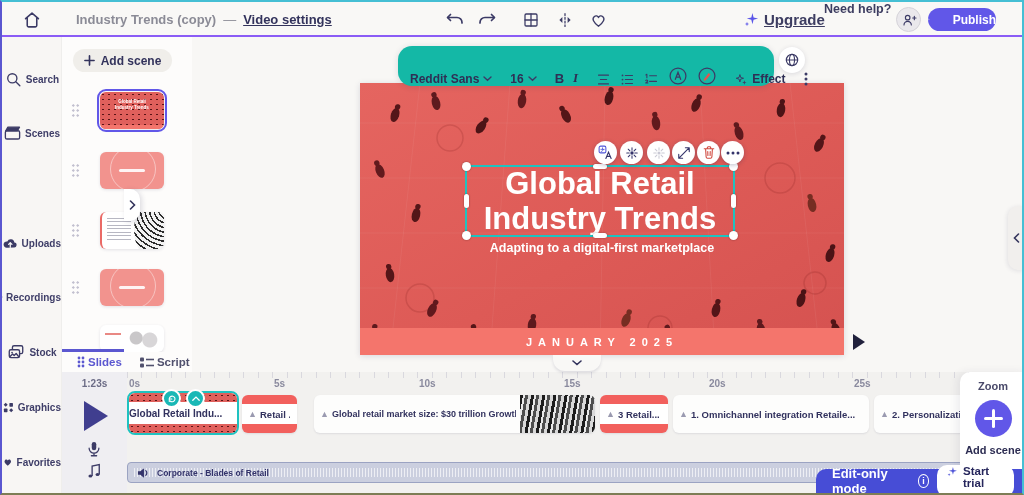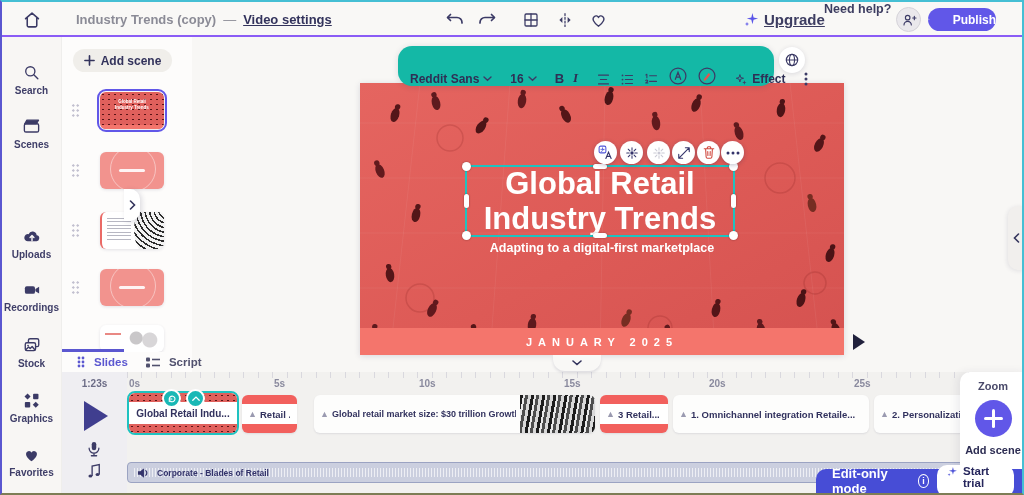--- a/index.html
+++ b/index.html
@@ -19,21 +19,21 @@
   .vs-link{color:#33335c;font-weight:700;text-decoration:underline;cursor:pointer}
   .tb-ic{position:absolute;top:7px;width:26px;height:22px;display:flex;align-items:center;justify-content:center;cursor:pointer}
   .upgrade{position:absolute;left:742px;top:0;height:35px;display:flex;align-items:center;gap:5px;cursor:pointer}
   .upgrade span{font-size:15px;font-weight:700;color:#3d3d61;text-decoration:underline}
   .needhelp{position:absolute;left:822px;top:0;height:35px;display:flex;align-items:flex-start;font-size:12.5px;font-weight:700;color:#3d3d61;cursor:pointer}
   .avatar{position:absolute;left:894px;top:5px;width:25px;height:25px;border-radius:50%;background:#eae8ec;border:1px solid #d4d2d8;display:flex;align-items:center;justify-content:center;cursor:pointer}
   .publish{position:absolute;left:926px;top:6px;width:68px;height:23px;border-radius:12px;background:#6157e8;color:#fff;display:flex;align-items:center;justify-content:center;gap:23px;font-size:12px;font-weight:700;cursor:pointer}
 
   
   .sidebar{position:absolute;left:0;top:35px;width:60px;bottom:0;background:#f8f6f4;border-right:1px solid #efeeec;z-index:5}
-  .side-item{position:absolute;left:0;width:59px;height:46px;display:flex;flex-direction:column;align-items:center;justify-content:center;gap:3px;cursor:pointer}
+  .side-item{position:absolute;left:0;width:59px;height:46px;display:flex;flex-direction:row;align-items:center;justify-content:center;gap:3px;cursor:pointer}
   .side-item span{font-size:10px;font-weight:600;color:#3f3e68}
 
   
   .scenes-panel{position:absolute;left:60px;top:35px;width:130px;height:315px;background:#fdfcfb;z-index:4}
   .addscene{position:absolute;left:11px;top:12px;width:99px;height:23px;border-radius:12px;background:#f0eeea;display:flex;align-items:center;justify-content:center;gap:6px;font-size:12px;font-weight:700;color:#33335c;cursor:pointer}
   .thumb{position:absolute;left:38px;width:64px;height:37px;border-radius:6px;overflow:hidden;cursor:pointer;box-shadow:0 1px 3px rgba(40,40,80,.12)}
   .thumb.sel{outline:2px solid #6157e8;outline-offset:1px}
   .t-red{background:#e0605c;background-image:radial-gradient(#5a1416 .7px,transparent 1px);background-size:6px 5px}
   .t-red .tt{position:absolute;left:0;right:0;top:7px;text-align:center;color:#fff;font-size:4.5px;font-weight:700;line-height:5.5px}
   .t-red .tfoot{position:absolute;left:0;right:0;bottom:0;height:4px;background:#f4756c}
@@ -43,21 +43,21 @@
   .t-doc{background:#fff;border-left:2px solid #ea6a66}
   .t-doc::before{content:"";position:absolute;left:5px;top:6px;width:24px;height:24px;background:repeating-linear-gradient(#b7b7c2 0 1px,transparent 1px 3.5px)}
   .t-doc::after{content:"";position:absolute;right:-8px;top:-8px;width:38px;height:52px;background:repeating-radial-gradient(circle at 90% 10%,#2c2c2c 0 1.5px,#f2f2f2 1.5px 4.5px);border-radius:50% 0 0 50%/60% 0 0 60%}
   .t-ppl{background:#fff}
   .t-ppl::before{content:"";position:absolute;right:4px;top:4px;width:34px;height:20px;background:radial-gradient(circle at 30% 45%,#c9c7c9 0 6px,transparent 7px),radial-gradient(circle at 70% 55%,#d8d6d8 0 7px,transparent 8px)}
   .t-ppl::after{content:"";position:absolute;left:5px;top:8px;width:16px;height:2px;background:#e98984}
   .draghandle{position:absolute;left:9px;width:9px;height:14px;background:radial-gradient(#c2c0cf 1px,transparent 1.3px);background-size:4.5px 5px;cursor:grab}
   .panel-expander{position:absolute;left:122px;top:187px;width:16px;height:32px;background:#fff;border-radius:0 10px 10px 0;box-shadow:2px 1px 5px rgba(40,40,80,.15);display:flex;align-items:center;justify-content:center;cursor:pointer;z-index:5}
   .slides-underline{position:absolute;left:60px;top:347px;width:62px;height:3px;background:#5b57d0;z-index:5}
   .panel-tabs{position:absolute;left:60px;top:350px;width:130px;height:20px;background:#fdfcfb;display:flex;align-items:center;gap:18px;padding-left:15px;z-index:4}
-  .ptab{display:flex;align-items:center;gap:9px;cursor:pointer;font-size:11.5px;font-weight:700}
+  .ptab{display:flex;align-items:center;gap:3px;cursor:pointer;font-size:11.5px;font-weight:700}
   .ptab.active{color:#5b57d0}
   .ptab.idle{color:#51516e}
 
   
   .stage{position:absolute;left:190px;top:35px;right:0;height:335px;background:#f8f7f5}
   .canvas{position:absolute;left:358px;top:81px;width:484px;height:272px;overflow:hidden;box-shadow:0 1px 6px rgba(40,40,80,.15);z-index:1}
   .cv-foot{position:absolute;left:358px;top:326px;width:484px;height:27px;background:#f4756c;display:flex;align-items:center;justify-content:center;z-index:2}
   .cv-foot span{color:#fff;font-size:11px;font-weight:700;letter-spacing:6px}
   .cv-title{position:absolute;left:463px;top:163px;width:270px;height:72px;display:flex;flex-direction:column;align-items:center;justify-content:center;z-index:2;color:#fff;font-size:31px;font-weight:600;line-height:35px;text-align:center;white-space:nowrap}
   .cv-sub{position:absolute;left:358px;top:239px;width:484px;text-align:center;color:#fff;font-size:12.5px;font-weight:600;z-index:2}
@@ -85,21 +85,21 @@
   .tl-duration{position:absolute;left:0;top:6px;width:65px;text-align:center;font-size:10px;font-weight:700;color:#6c6c86}
   .tl-play{position:absolute;left:22px;top:29px;width:0;height:0;border-left:24px solid #403e8f;border-top:15px solid transparent;border-bottom:15px solid transparent;cursor:pointer}
   .ruler{position:absolute;left:125px;top:370px;right:0;height:20px;background-image:repeating-linear-gradient(90deg,#d9d8de 0 1px,transparent 1px 14.5px);background-size:100% 6px;background-repeat:no-repeat;z-index:3}
   .ruler span{position:absolute;top:6px;font-size:10px;font-weight:600;color:#8a8a9e}
   .blk{position:absolute;top:393px;height:38px;background:#fdfdfc;border-radius:6px;box-shadow:0 1px 2px rgba(40,40,80,.10);display:flex;align-items:center;padding:0 7px;gap:4px;cursor:pointer;overflow:hidden;z-index:3}
   .blk .lbl{font-size:9.5px;font-weight:700;color:#32325e;white-space:nowrap;overflow:hidden;flex:1 1 auto}
   .blk-red{background:#f2605d;padding:0}
   .blk-red .band{position:absolute;left:0;right:0;top:9px;bottom:9px;background:#fff;display:flex;align-items:center;gap:4px;padding:0 7px}
   .blk-sel{position:absolute;left:125px;top:389px;width:112px;height:44px;border:2px solid #1fc2c0;border-radius:8px;background:#fff;overflow:hidden;cursor:pointer;z-index:3}
   .blk-sel .strip{position:absolute;left:0;right:0;height:9px;background:#e0605c;background-image:radial-gradient(#5a1416 .7px,transparent 1px);background-size:6px 5px}
-  .blk-sel .band2{position:absolute;left:0;right:0;top:9px;bottom:9px;background:#fff;display:flex;align-items:center;justify-content:center}
+  .blk-sel .band2{position:absolute;left:0;right:0;top:9px;bottom:9px;background:#fff;display:flex;align-items:center;justify-content:flex-start}
   .blk-sel .lbl{font-size:10px;font-weight:700;color:#32325e;white-space:nowrap}
   .badge{position:absolute;top:387px;width:19px;height:19px;border-radius:50%;background:#19b8b6;border:2px solid #fff;display:flex;align-items:center;justify-content:center;cursor:pointer;z-index:5}
   .imgchip{width:82px;height:38px;margin-right:-7px;flex:0 0 auto;background:repeating-linear-gradient(100deg,#1c1c1c 0 3px,#e8e8e8 3px 5px,#4d4d4d 5px 8px,#d8d8d8 8px 11px)}
   .blockicon{flex:0 0 auto}
   .audio{position:absolute;left:125px;top:460px;width:897px;height:21px;background:#cbcfdf;border:1px solid #9ba3c2;border-radius:4px;display:flex;align-items:center;gap:7px;padding:0 9px;cursor:pointer;z-index:3}
   .audio .lbl{font-size:8.5px;font-weight:700;color:#33336b;white-space:nowrap;position:relative;z-index:1}
   .audio::after{content:"";position:absolute;left:6px;right:6px;top:5px;bottom:5px;background:repeating-linear-gradient(90deg,rgba(255,255,255,.65) 0 1px,transparent 1px 3px)}
 
   
   .rpanel{position:absolute;left:958px;top:370px;width:66px;height:97px;background:#fff;border-radius:10px 0 0 0;box-shadow:-3px 0 8px rgba(40,40,80,.08);z-index:5}

